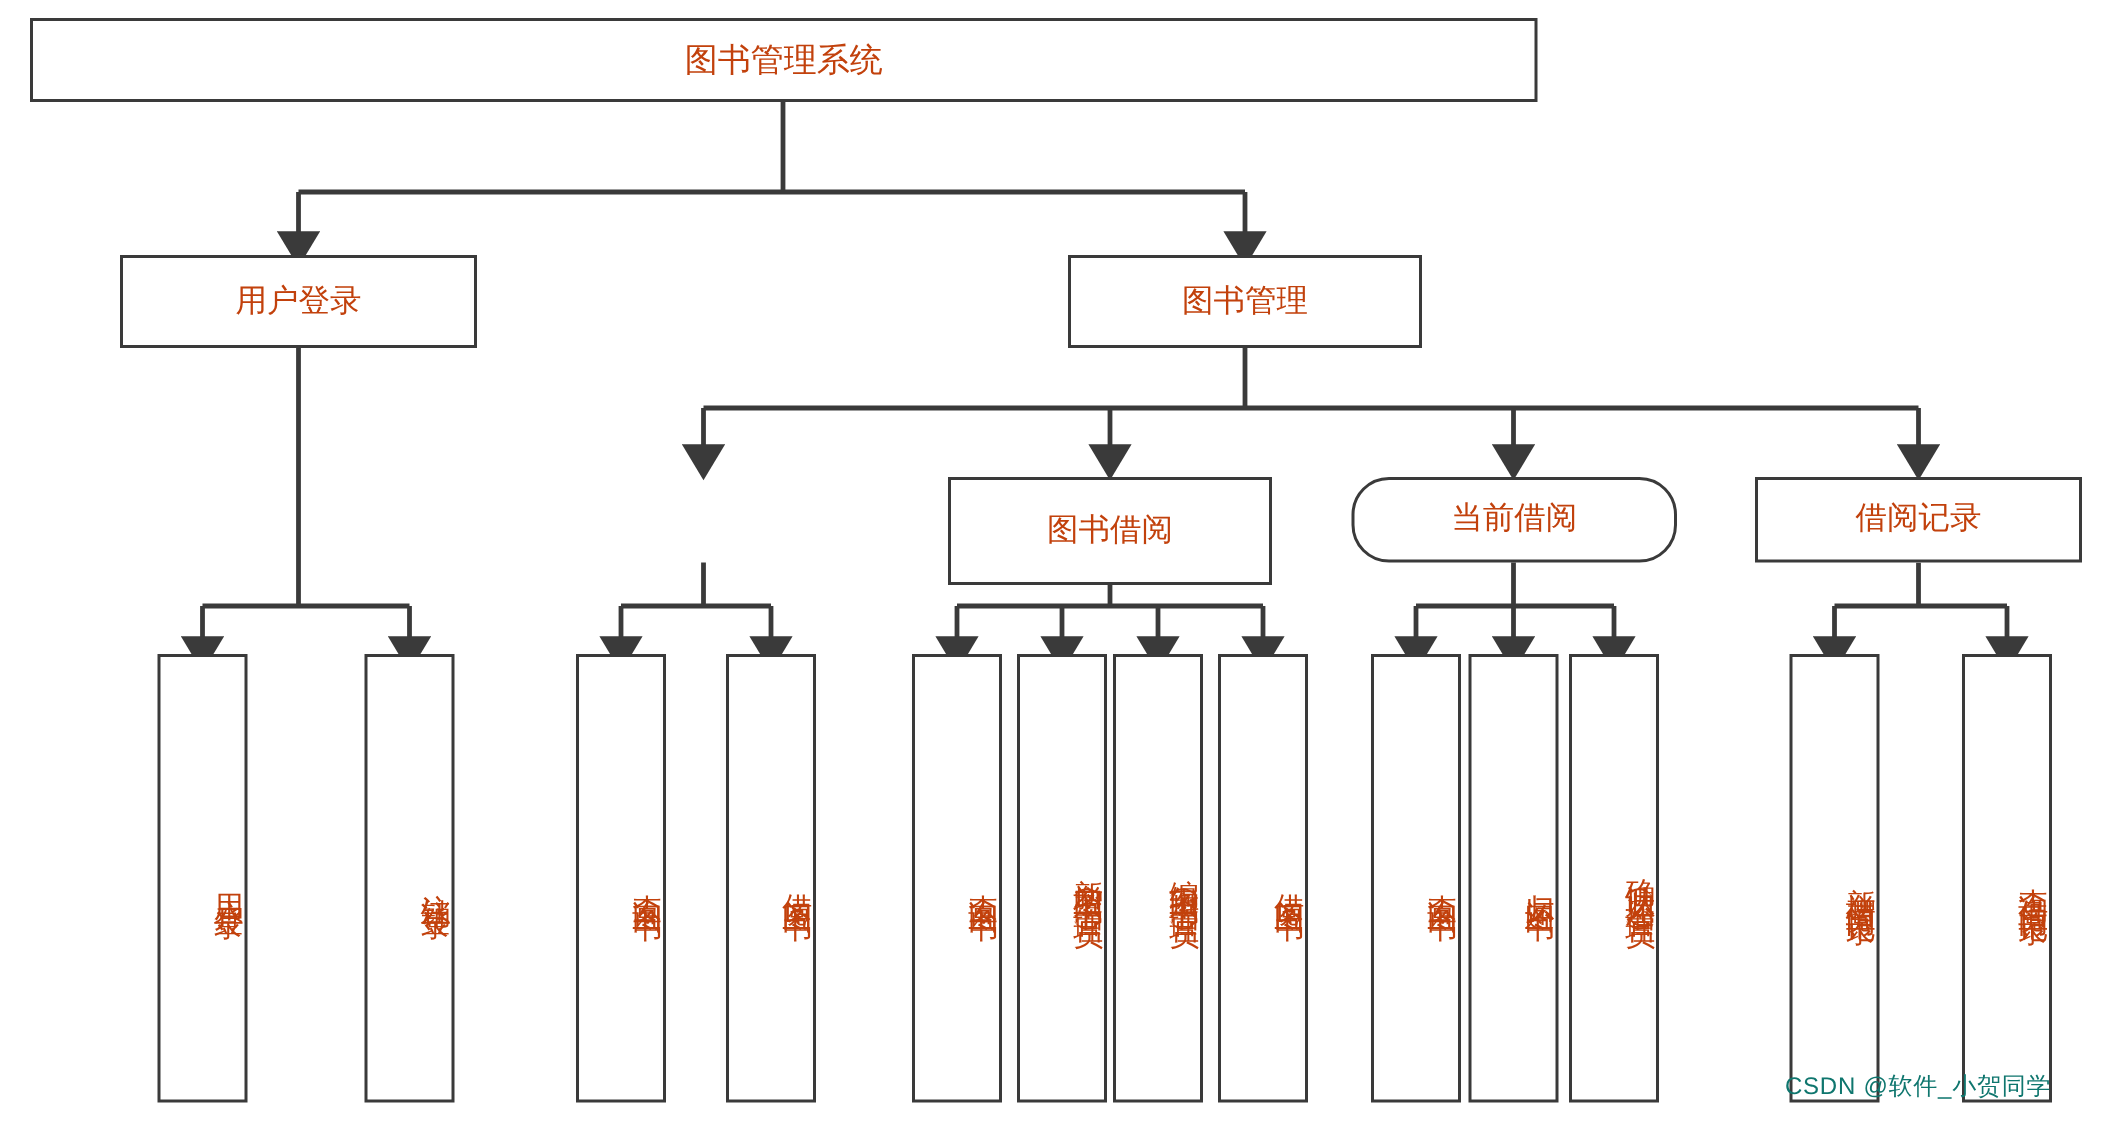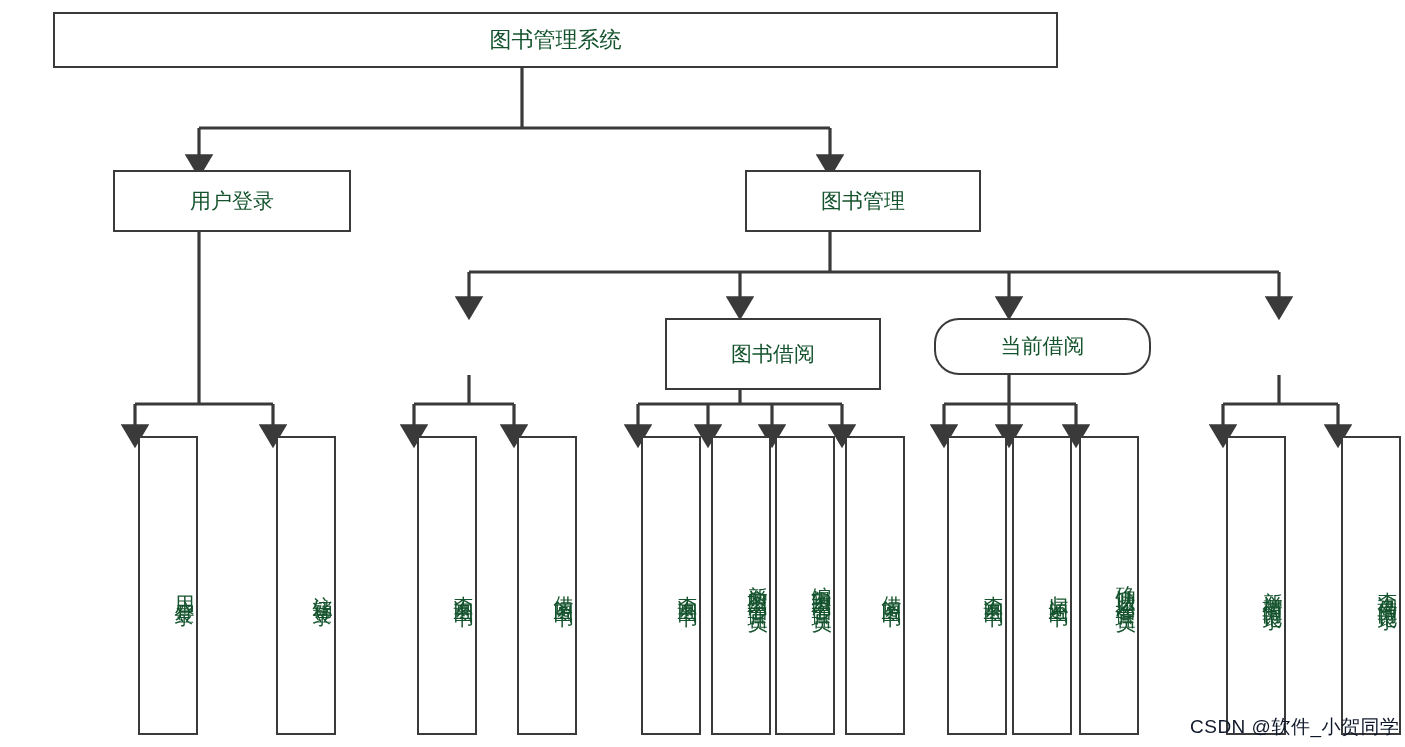--- a/index.html
+++ b/index.html
@@ -22,47 +22,46 @@
     left: 0;
     top: 0;
     width: 1405px;
     height: 747px;
   }
   .node {
     position: absolute;
     box-sizing: border-box;
     border: 2.5px solid #3a3a3a;
     background: #ffffff;
-    color: #14532d;
+    color: #c2410c;
     display: flex;
     align-items: center;
     justify-content: center;
     text-align: center;
     line-height: 1.18;
-    margin-left: 33px;
   }
   .node.h {
     font-size: 21px;
   }
   .node.root {
     font-size: 22px;
   }
   .node.v {
     writing-mode: vertical-rl;
     text-orientation: upright;
     font-size: 20px;
     letter-spacing: 4px;
     padding-top: 4px;
     align-items: flex-start;
     justify-content: center;
   }
   .watermark {
     position: absolute;
-    font-size: 19px;
-    color: #0f172a;
+    font-size: 16px;
+    color: #0f766e;
     white-space: nowrap;
     letter-spacing: 0.5px;
   }
 </style>
 </head>
 <body>
 
 <div id="canvas">
 
   <svg id="wires" viewBox="0 0 1405 747" xmlns="http://www.w3.org/2000/svg">
@@ -115,20 +114,21 @@
     </g>
   </svg>
 
   <div class="node root" style="left:20px; top:12px; width:1005px; height:56px;">图书管理系统</div>
 
   <div class="node h" style="left:80px; top:170px; width:238px; height:62px;">用户登录</div>
   <div class="node h" style="left:712px; top:170px; width:236px; height:62px;">图书管理</div>
 
   <div class="node h" style="left:632px; top:318px; width:216px; height:72px;">图书借阅</div>
   <div class="node h" style="left:901px; top:318px; width:217px; height:57px;border-radius:25px;">当前借阅</div>
+  <div class="node h" style="left:1170px; top:318px; width:218px; height:57px;">借阅记录</div>
 
   <div class="node v" style="left:105px; top:436px; width:60px; height:299px;">用户登录</div>
   <div class="node v" style="left:243px; top:436px; width:60px; height:299px;">注销登录</div>
 
   <div class="node v" style="left:384px; top:436px; width:60px; height:299px;">查询图书</div>
   <div class="node v" style="left:484px; top:436px; width:60px; height:299px;">借阅图书</div>
 
   <div class="node v" style="left:608px; top:436px; width:60px; height:299px;">查询图书</div>
   <div class="node v" style="left:678px; top:436px; width:60px; height:299px;">新增图书（管理员）</div>
   <div class="node v" style="left:742px; top:436px; width:60px; height:299px;">编辑图书（管理员）</div>

